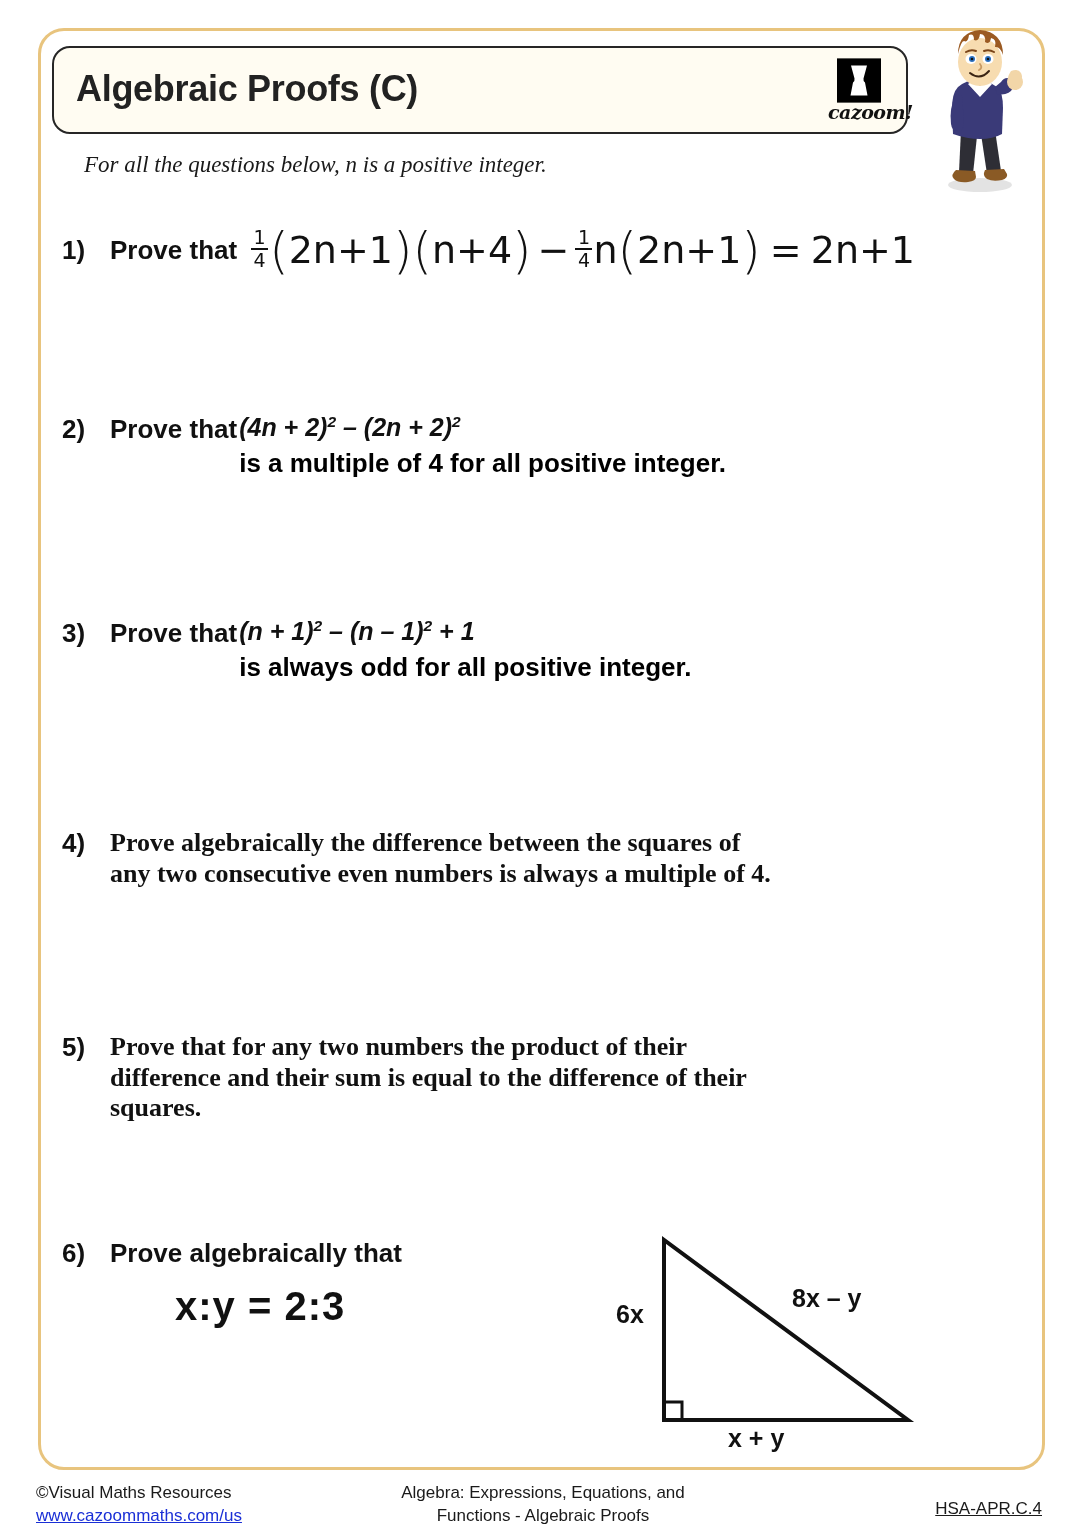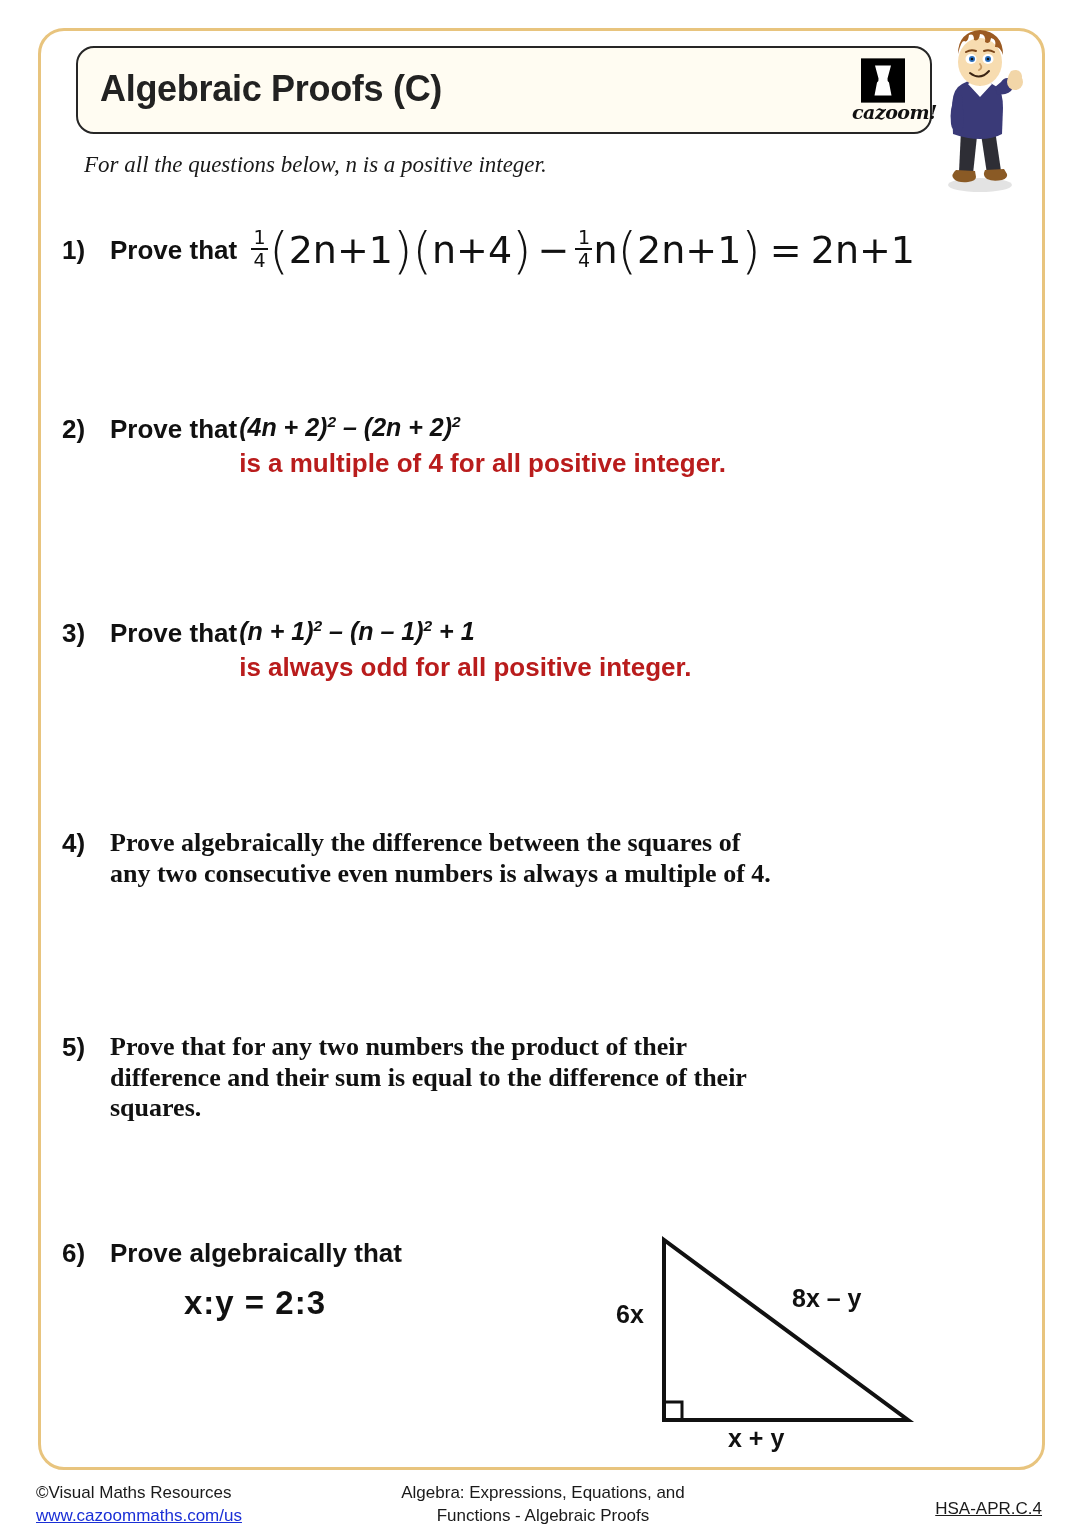--- a/index.html
+++ b/index.html
@@ -25,21 +25,21 @@
     height: 1442px;
     border: 3px solid #e8c47e;
     border-radius: 26px;
     box-sizing: border-box;
     pointer-events: none;
   }
 
   
   #title-bar {
     position: absolute;
-    left: 76px;
+    left: 52px;
     top: 46px;
     width: 856px;
     height: 88px;
     background: #fffcf2;
     border: 2.5px solid #262626;
     border-radius: 18px;
     box-sizing: border-box;
   }
   #title-text {
     position: absolute;
@@ -190,36 +190,36 @@
   .q-expr sup {
     font-size: 0.62em;
     vertical-align: super;
     line-height: 0;
   }
   .q-sub {
     font-size: 26px;
     font-weight: bold;
     white-space: nowrap;
     margin-top: 8px;
-    color: #b91c1c;
+    color: #000000;
   }
 
   
   #q4 { left: 62px; top: 828px; width: 930px; }
   #q5 { left: 62px; top: 1032px; width: 930px; }
   #q4 .q-body, #q5 .q-body { width: 880px; }
   .q-line { white-space: nowrap; font-family: Liberation Serif, serif; }
 
   
   #q6 { left: 62px; top: 1238px; }
   #q6-ratio {
     position: absolute;
-    left: 184px;
+    left: 175px;
     top: 1284px;
-    font-size: 33px;
+    font-size: 40px;
     font-weight: bold;
     letter-spacing: 1px;
     color: #111111;
     white-space: nowrap;
   }
 
   
   #triangle-figure {
     position: absolute;
     left: 580px;

